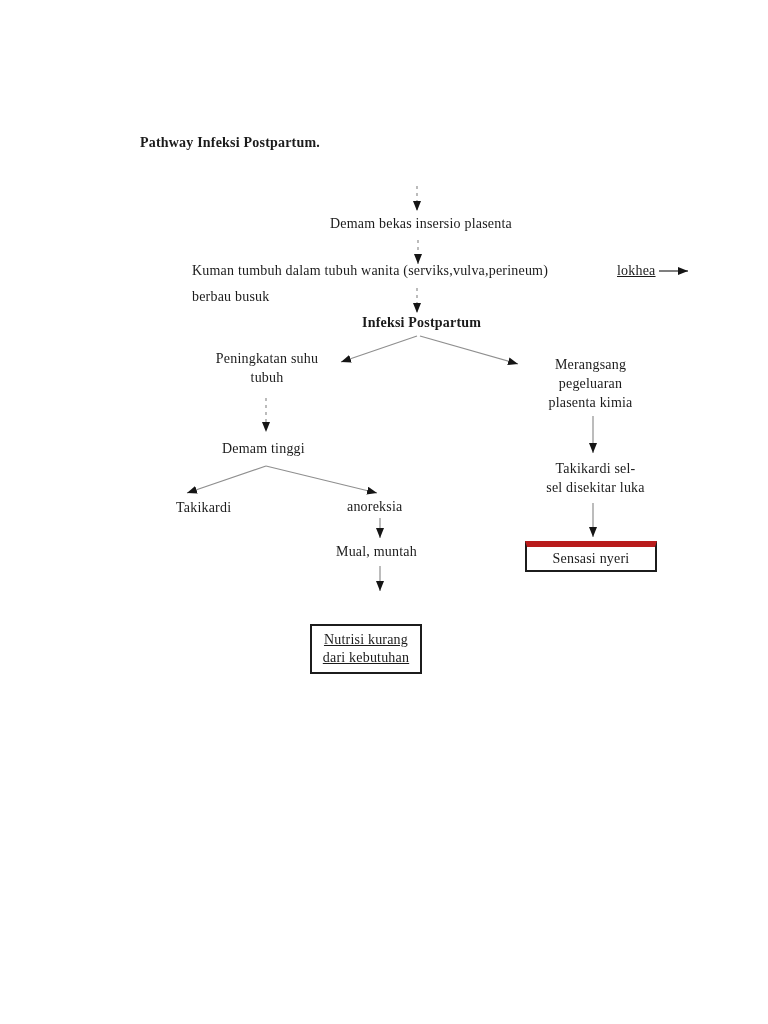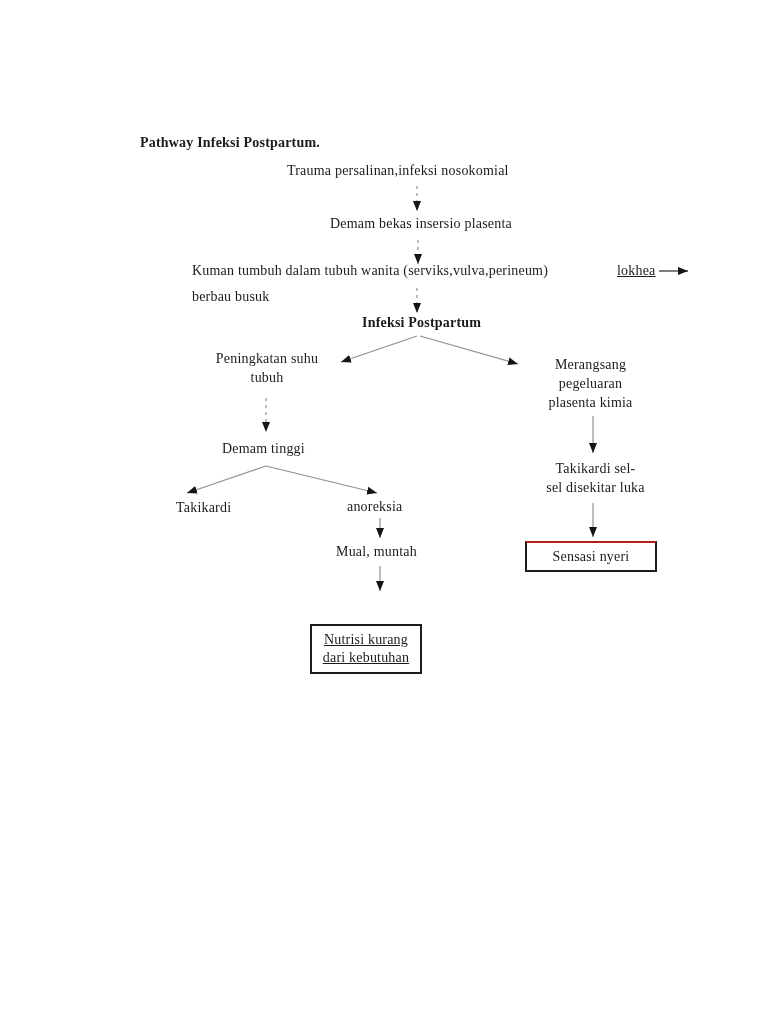--- a/index.html
+++ b/index.html
@@ -24,21 +24,21 @@
   }
   .node{position:absolute;white-space:nowrap;line-height:16px;}
   .bold{font-weight:bold;}
   .center{text-align:center;white-space:normal;line-height:19px;}
   .outbox{
     position:absolute;
     border:2px solid var(--box-border);
     display:flex;align-items:center;justify-content:center;
     text-align:center;line-height:18px;
   }
-  .outbox.shadow-top{border-top:2px solid #b91c1c;}
+  .outbox.shadow-top{border-top:6px solid #b91c1c;}
   svg.connectors{position:absolute;left:0;top:0;pointer-events:none;}
   .cl{stroke:var(--line);stroke-width:1.2;fill:none;}
   .cl.dashed{stroke-dasharray:3 4;}
   .cl.dark{stroke:var(--dark-line);}
 </style>
 </head>
 <body>
 
 <div class="page">
 
@@ -58,21 +58,20 @@
     <line class="cl" x1="593" y1="416" x2="593" y2="453" marker-end="url(#ah)"></line>
     <line class="cl" x1="266" y1="466" x2="187" y2="493" marker-end="url(#ah)"></line>
     <line class="cl" x1="266" y1="466" x2="377" y2="493" marker-end="url(#ah)"></line>
     <line class="cl" x1="380" y1="518" x2="380" y2="538" marker-end="url(#ah)"></line>
     <line class="cl" x1="593" y1="503" x2="593" y2="537" marker-end="url(#ah)"></line>
     <line class="cl" x1="380" y1="566" x2="380" y2="591" marker-end="url(#ah)"></line>
   </svg>
 
   <div class="node bold" style="left:140px;top:135px;">Pathway Infeksi Postpartum.</div>
 
-  <div class="node" style="left:287px;top:163px;">Trauma persalinan,infeksi nosokomial</div>
 
   <div class="node" style="left:330px;top:216px;">Demam bekas insersio plasenta</div>
 
   <div class="node" style="left:192px;top:263px;">Kuman tumbuh dalam tubuh wanita  (serviks,vulva,perineum)</div>
 
   <div class="node" style="left:617px;top:263px;text-decoration:underline;">lokhea</div>
 
   <div class="node" style="left:192px;top:289px;">berbau busuk</div>
 
   <div class="node bold" style="left:362px;top:315px;">Infeksi Postpartum</div>

